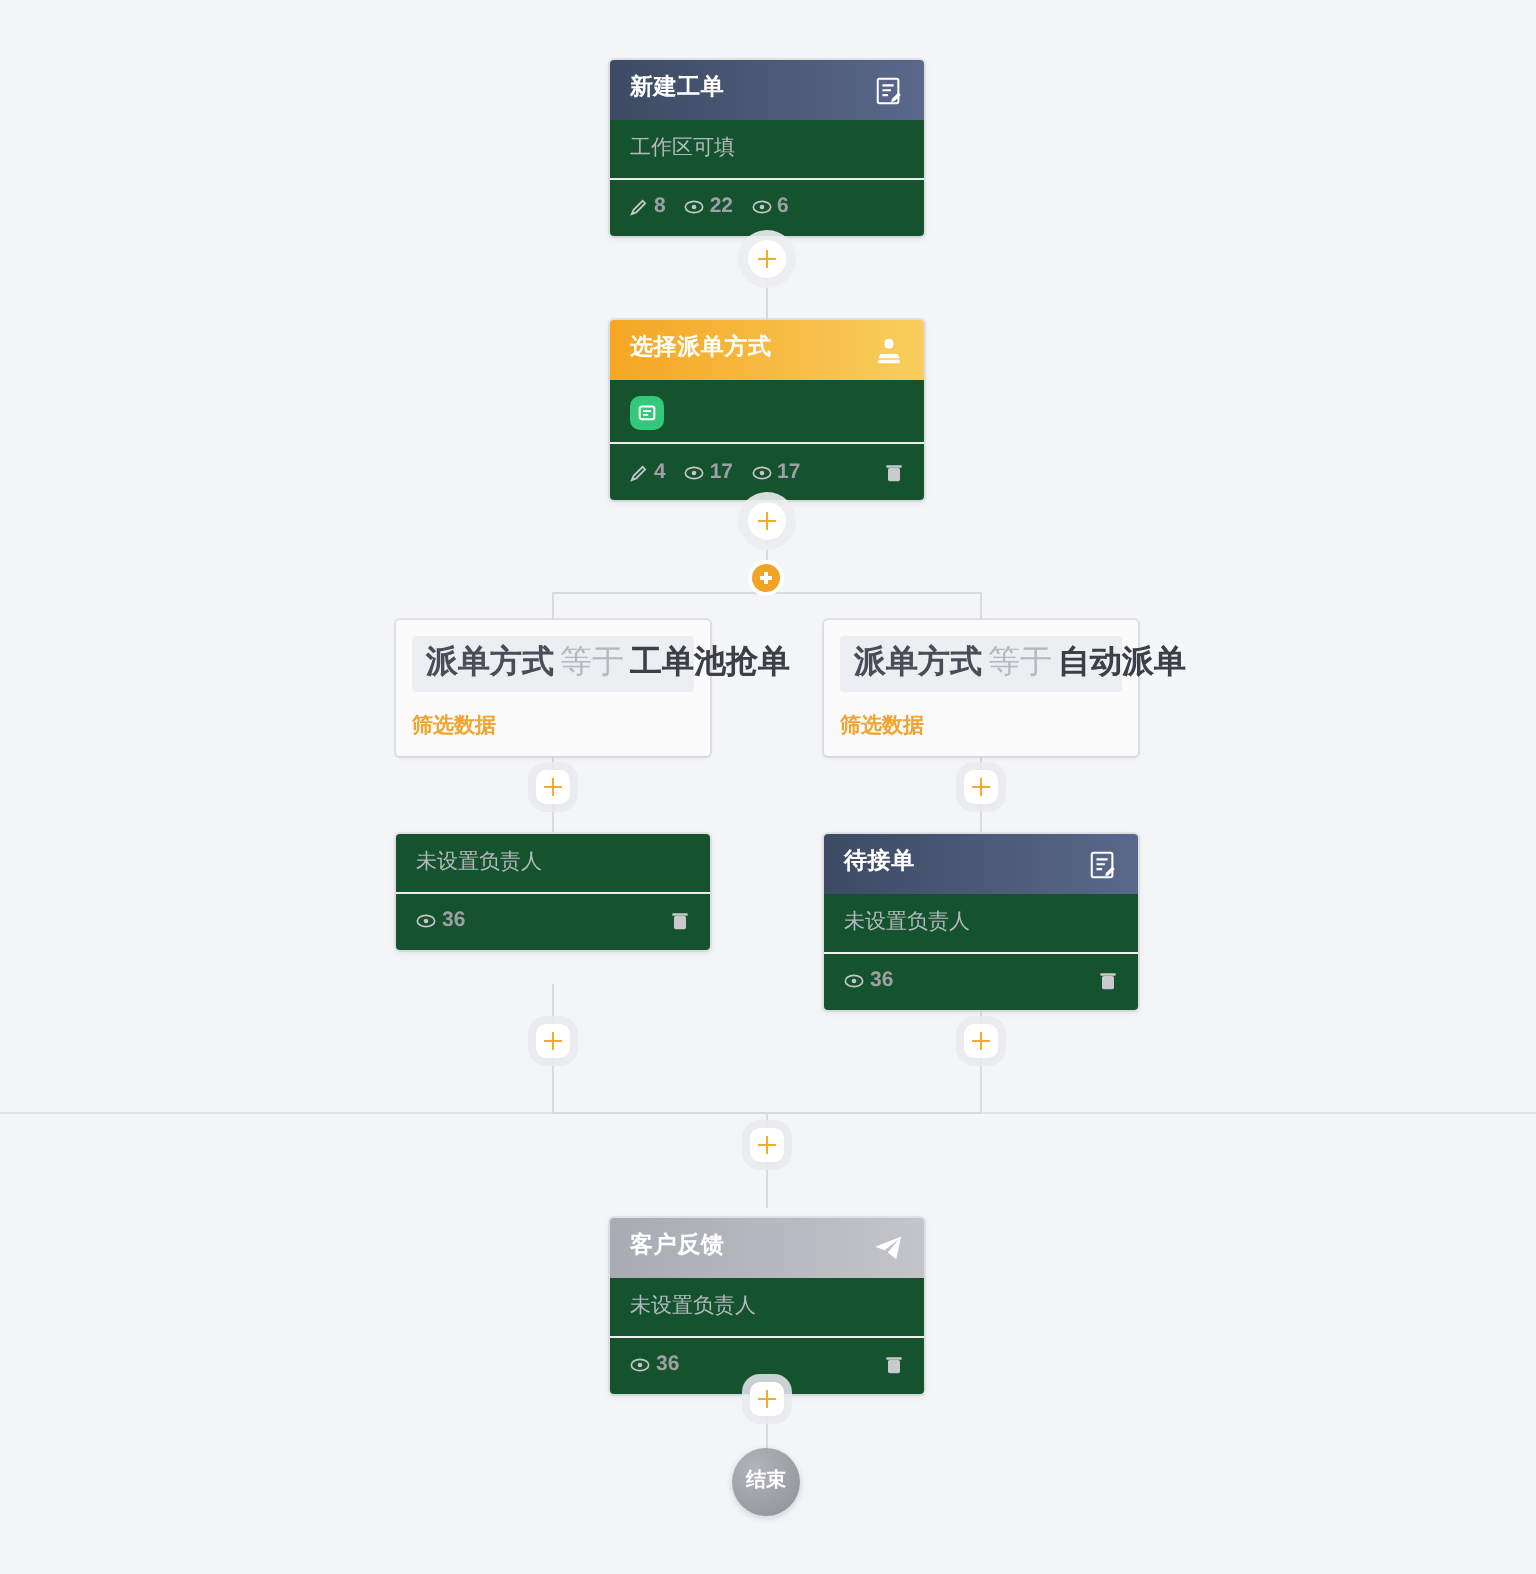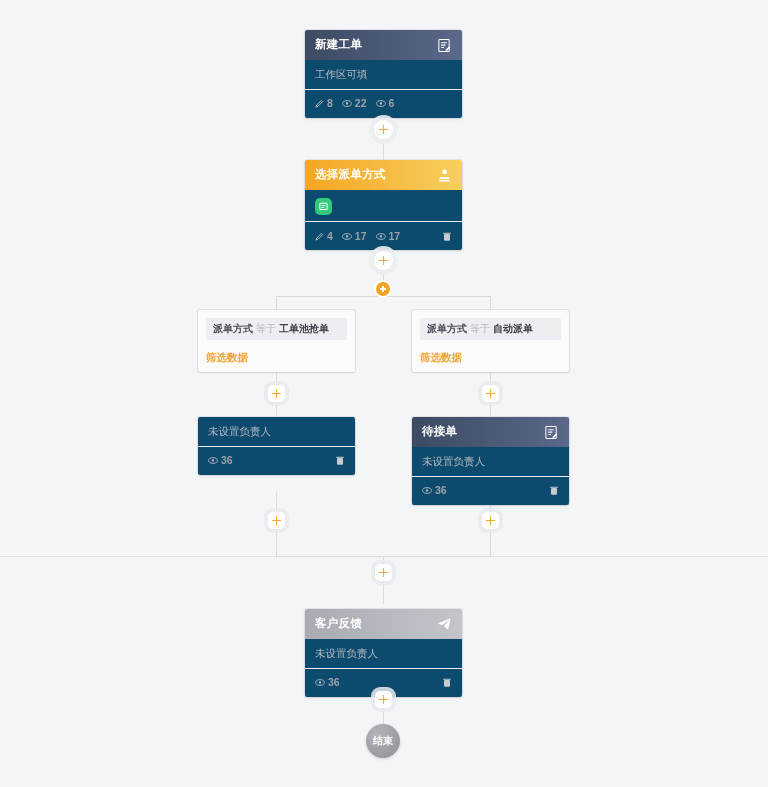--- a/index.html
+++ b/index.html
@@ -34,21 +34,21 @@
     box-sizing:border-box;
   }
   .node-head .title{
     font-size:11.5px;font-weight:bold;color:#ffffff;
     letter-spacing:.3px;line-height:1;
   }
   .head-blue{background:linear-gradient(to right,#3d4a63,#5a688a);}
   .head-orange{background:linear-gradient(to right,#f5a623,#f8ce5e);}
   .head-gray{background:linear-gradient(to right,#a9abb3,#c3c5cb);}
 
-  .node-body{background:#0c4a6e;}
+  .node-body{background:#14532d;}
   .node-sub{
     font-size:10.5px;color:#b7b9c0;
     padding:9px 10px 9px 10px;
     line-height:1;
   }
   .node-badge-row{padding:8px 10px 6px 10px;}
   .stats{
     border-top:1px solid #ededef;
     display:flex;align-items:center;
     padding:7px 10px;
@@ -74,21 +74,21 @@
     background:#fbfbfc;
     border-radius:2px;
     box-shadow:0 1px 2px rgba(60,64,80,.10),0 0 0 1px rgba(222,224,229,.8);
     padding:8px 8px 9px 8px;
     box-sizing:border-box;
   }
   .cond-expr{
     background:#eceef1;
     border-radius:2px;
     padding:6px 7px;
-    font-size:10px;
+    font-size:16px;
     line-height:1;
     white-space:nowrap;
   }
   .cond-expr .field{color:#4a4d57;font-weight:bold;}
   .cond-expr .op{color:#b5b7be;margin:0 3px;}
   .cond-expr .value{color:#3c3f48;font-weight:bold;}
   .cond-link{
     margin-top:12px;
     font-size:10.5px;color:#f0a431;font-weight:bold;line-height:1;
   }

